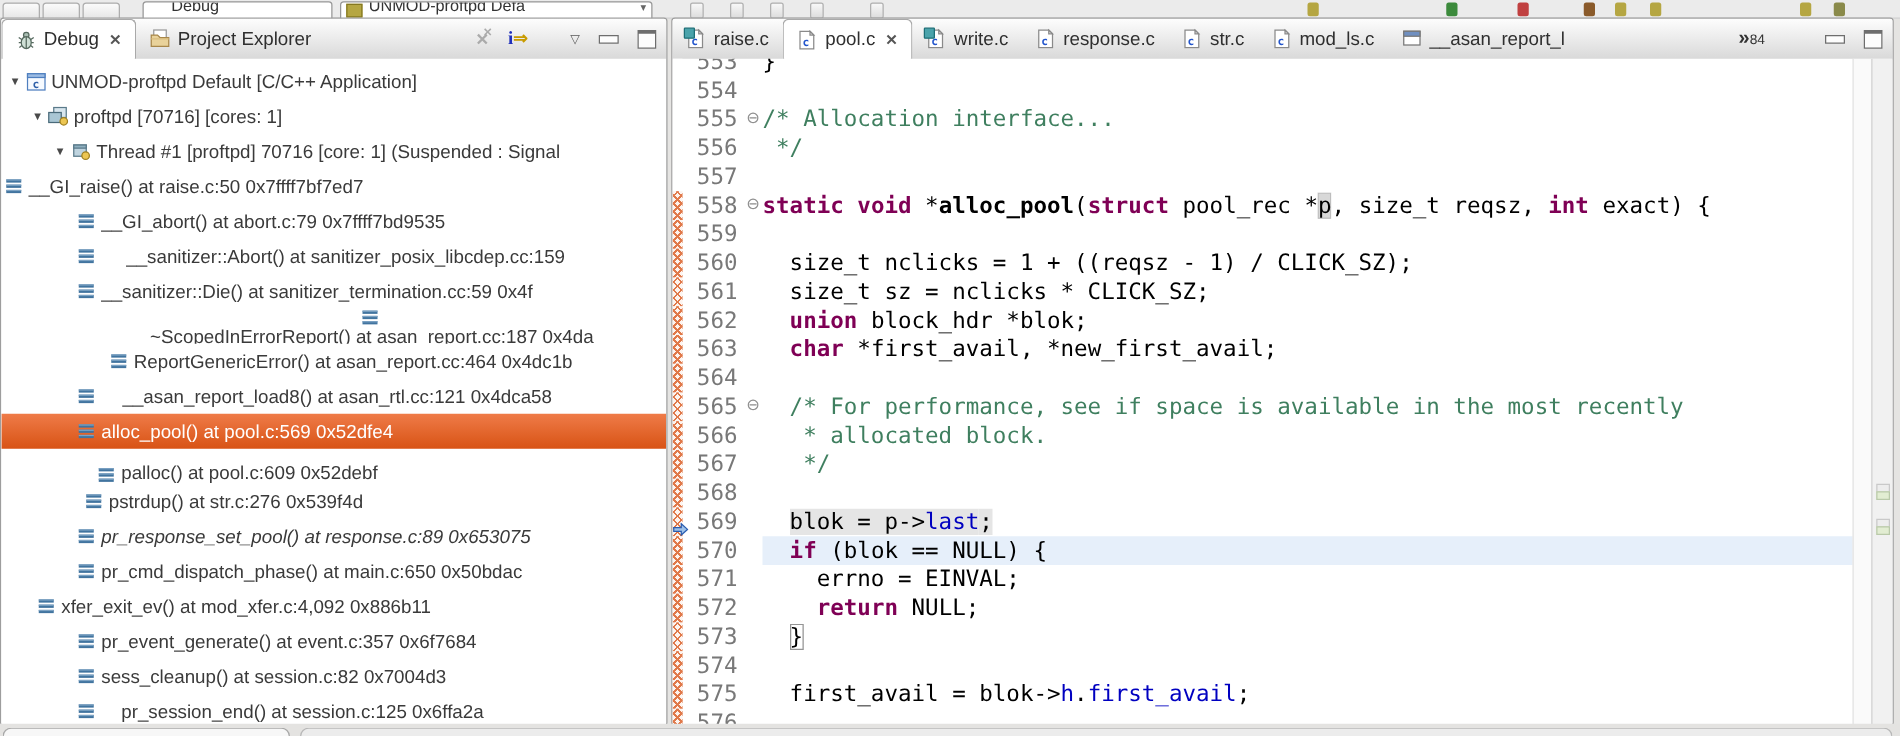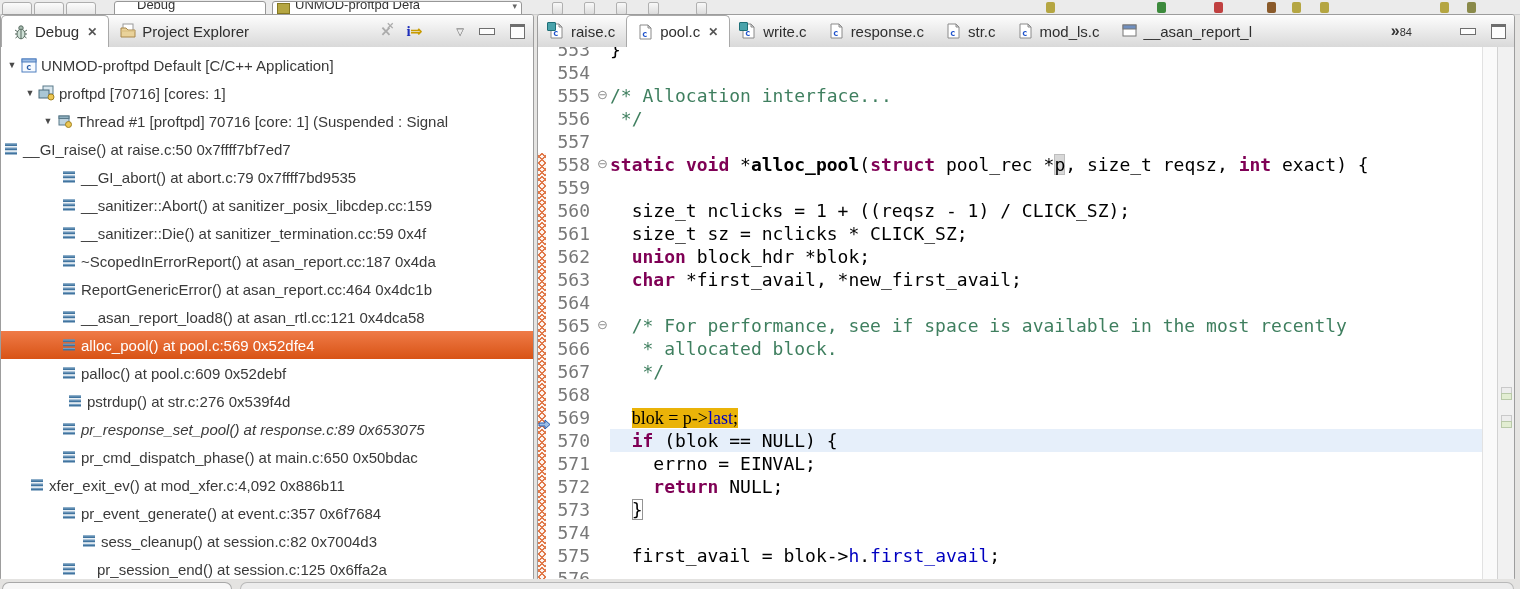--- a/index.html
+++ b/index.html
@@ -43,21 +43,21 @@
   .hcell.on{background:repeating-linear-gradient(45deg,#e0794a 0 1.5px,transparent 1.5px 4.5px),repeating-linear-gradient(-45deg,#e0794a 0 1.5px,transparent 1.5px 4.5px),#fdf4ef;}
   .lnum{width:44px;flex:none;text-align:right;padding-right:5px;color:#787878;}
   .fcell{width:15px;flex:none;color:#8f8f8f;font-size:13px;line-height:22px;text-align:center;font-family:"DejaVu Sans",sans-serif;}
   .ccell{flex:1;color:#000;}
   .ccell.cursor{background:#e6effa;}
   .sg-k{color:#7f0055;font-weight:bold;}
   .sg-c{color:#3f7f5f;}
   .sg-f{color:#0000c0;}
   .sg-fn{font-weight:bold;}
   .sg-occ{background:#d8d8d8;box-shadow:0 0 0 1px #bdbdbd inset;}
-  .sg-ip{background:#eab308;font-family:Liberation Serif, serif;}
+  .sg-ip{background:#e5e5e5;}
   .sg-bm{box-shadow:0 0 0 1px #949494 inset;}
   .ip-arrow{position:absolute;left:0;top:6px;width:13px;height:11px;}
   #vscroll{position:absolute;right:16px;top:0;width:15px;bottom:0;background:#fafafa;border-left:1px solid #e2e2e2;}
   #oruler{position:absolute;right:0;top:0;width:16px;bottom:0;background:#f1f1f1;border-left:1px solid #d2d2d2;}
   .omark{position:absolute;left:3px;width:9px;height:5px;border:1px solid #b9c9a9;background:#e2edd2;}
   .omark.gray{border-color:#c9c9c9;background:#ededed;}
   
   .tico{position:relative;display:inline-flex;width:16px;height:16px;flex:none;}
   .tico .ovl{position:absolute;left:-2px;top:-1px;width:7px;height:7px;background:#4aa3ab;border:1px solid #1d6f77;border-radius:1px;}
   .chev{display:flex;align-items:baseline;color:#333;}
@@ -194,177 +194,177 @@
             <rect x="1" y="1.5" width="12" height="2.6" fill="#41749f"></rect>
             <rect x="1" y="5.7" width="12" height="2.6" fill="#41749f"></rect>
             <rect x="1" y="9.9" width="12" height="2.6" fill="#41749f"></rect>
             <rect x="1" y="1.5" width="12" height="1" fill="#7da3c4"></rect>
             <rect x="1" y="5.7" width="12" height="1" fill="#7da3c4"></rect>
             <rect x="1" y="9.9" width="12" height="1" fill="#7da3c4"></rect>
           </svg>
         </span>
         <span class="tlabel">__GI_abort() at abort.c:79 0x7ffff7bd9535</span>
       </div>
+      <div class="trow" style="padding-left: 58px; gap: 20px;">
+        <span class="ticon">
+          <svg width="14" height="14" viewBox="0 0 14 14">
+            <rect x="1" y="1.5" width="12" height="2.6" fill="#41749f"></rect>
+            <rect x="1" y="5.7" width="12" height="2.6" fill="#41749f"></rect>
+            <rect x="1" y="9.9" width="12" height="2.6" fill="#41749f"></rect>
+            <rect x="1" y="1.5" width="12" height="1" fill="#7da3c4"></rect>
+            <rect x="1" y="5.7" width="12" height="1" fill="#7da3c4"></rect>
+            <rect x="1" y="9.9" width="12" height="1" fill="#7da3c4"></rect>
+          </svg>
+        </span>
+        <span class="tlabel">__sanitizer::Abort() at sanitizer_posix_libcdep.cc:159</span>
+      </div>
       <div class="trow" style="padding-left: 58px;">
         <span class="ticon">
           <svg width="14" height="14" viewBox="0 0 14 14">
             <rect x="1" y="1.5" width="12" height="2.6" fill="#41749f"></rect>
             <rect x="1" y="5.7" width="12" height="2.6" fill="#41749f"></rect>
             <rect x="1" y="9.9" width="12" height="2.6" fill="#41749f"></rect>
             <rect x="1" y="1.5" width="12" height="1" fill="#7da3c4"></rect>
             <rect x="1" y="5.7" width="12" height="1" fill="#7da3c4"></rect>
             <rect x="1" y="9.9" width="12" height="1" fill="#7da3c4"></rect>
           </svg>
         </span>
-        <span class="tlabel">__sanitizer::Abort() at sanitizer_posix_libcdep.cc:159</span>
+        <span class="tlabel">__sanitizer::Die() at sanitizer_termination.cc:59 0x4f</span>
+      </div>
+      <div class="trow" style="padding-left: 58px; flex-direction: column;">
+        <span class="ticon">
+          <svg width="14" height="14" viewBox="0 0 14 14">
+            <rect x="1" y="1.5" width="12" height="2.6" fill="#41749f"></rect>
+            <rect x="1" y="5.7" width="12" height="2.6" fill="#41749f"></rect>
+            <rect x="1" y="9.9" width="12" height="2.6" fill="#41749f"></rect>
+            <rect x="1" y="1.5" width="12" height="1" fill="#7da3c4"></rect>
+            <rect x="1" y="5.7" width="12" height="1" fill="#7da3c4"></rect>
+            <rect x="1" y="9.9" width="12" height="1" fill="#7da3c4"></rect>
+          </svg>
+        </span>
+        <span class="tlabel">~ScopedInErrorReport() at asan_report.cc:187 0x4da</span>
+      </div>
+      <div class="trow" style="padding-left: 84px; align-items: center;">
+        <span class="ticon">
+          <svg width="14" height="14" viewBox="0 0 14 14">
+            <rect x="1" y="1.5" width="12" height="2.6" fill="#41749f"></rect>
+            <rect x="1" y="5.7" width="12" height="2.6" fill="#41749f"></rect>
+            <rect x="1" y="9.9" width="12" height="2.6" fill="#41749f"></rect>
+            <rect x="1" y="1.5" width="12" height="1" fill="#7da3c4"></rect>
+            <rect x="1" y="5.7" width="12" height="1" fill="#7da3c4"></rect>
+            <rect x="1" y="9.9" width="12" height="1" fill="#7da3c4"></rect>
+          </svg>
+        </span>
+        <span class="tlabel">ReportGenericError() at asan_report.cc:464 0x4dc1b</span>
+      </div>
+      <div class="trow" style="padding-left: 58px; gap: 17px;">
+        <span class="ticon">
+          <svg width="14" height="14" viewBox="0 0 14 14">
+            <rect x="1" y="1.5" width="12" height="2.6" fill="#41749f"></rect>
+            <rect x="1" y="5.7" width="12" height="2.6" fill="#41749f"></rect>
+            <rect x="1" y="9.9" width="12" height="2.6" fill="#41749f"></rect>
+            <rect x="1" y="1.5" width="12" height="1" fill="#7da3c4"></rect>
+            <rect x="1" y="5.7" width="12" height="1" fill="#7da3c4"></rect>
+            <rect x="1" y="9.9" width="12" height="1" fill="#7da3c4"></rect>
+          </svg>
+        </span>
+        <span class="tlabel">__asan_report_load8() at asan_rtl.cc:121 0x4dca58</span>
+      </div>
+      <div class="trow sel" style="padding-left: 58px;">
+        <span class="ticon">
+          <svg width="14" height="14" viewBox="0 0 14 14">
+            <rect x="1" y="1.5" width="12" height="2.6" fill="#41749f"></rect>
+            <rect x="1" y="5.7" width="12" height="2.6" fill="#41749f"></rect>
+            <rect x="1" y="9.9" width="12" height="2.6" fill="#41749f"></rect>
+            <rect x="1" y="1.5" width="12" height="1" fill="#7da3c4"></rect>
+            <rect x="1" y="5.7" width="12" height="1" fill="#7da3c4"></rect>
+            <rect x="1" y="9.9" width="12" height="1" fill="#7da3c4"></rect>
+          </svg>
+        </span>
+        <span class="tlabel">alloc_pool() at pool.c:569 0x52dfe4</span>
+      </div>
+      <div class="trow" style="padding-left: 74px; align-items: flex-end;">
+        <span class="ticon">
+          <svg width="14" height="14" viewBox="0 0 14 14">
+            <rect x="1" y="1.5" width="12" height="2.6" fill="#41749f"></rect>
+            <rect x="1" y="5.7" width="12" height="2.6" fill="#41749f"></rect>
+            <rect x="1" y="9.9" width="12" height="2.6" fill="#41749f"></rect>
+            <rect x="1" y="1.5" width="12" height="1" fill="#7da3c4"></rect>
+            <rect x="1" y="5.7" width="12" height="1" fill="#7da3c4"></rect>
+            <rect x="1" y="9.9" width="12" height="1" fill="#7da3c4"></rect>
+          </svg>
+        </span>
+        <span class="tlabel">palloc() at pool.c:609 0x52debf</span>
+      </div>
+      <div class="trow" style="padding-left: 64px;">
+        <span class="ticon">
+          <svg width="14" height="14" viewBox="0 0 14 14">
+            <rect x="1" y="1.5" width="12" height="2.6" fill="#41749f"></rect>
+            <rect x="1" y="5.7" width="12" height="2.6" fill="#41749f"></rect>
+            <rect x="1" y="9.9" width="12" height="2.6" fill="#41749f"></rect>
+            <rect x="1" y="1.5" width="12" height="1" fill="#7da3c4"></rect>
+            <rect x="1" y="5.7" width="12" height="1" fill="#7da3c4"></rect>
+            <rect x="1" y="9.9" width="12" height="1" fill="#7da3c4"></rect>
+          </svg>
+        </span>
+        <span class="tlabel">pstrdup() at str.c:276 0x539f4d</span>
+      </div>
+      <div class="trow" style="padding-left: 58px; font-style: italic;">
+        <span class="ticon">
+          <svg width="14" height="14" viewBox="0 0 14 14">
+            <rect x="1" y="1.5" width="12" height="2.6" fill="#41749f"></rect>
+            <rect x="1" y="5.7" width="12" height="2.6" fill="#41749f"></rect>
+            <rect x="1" y="9.9" width="12" height="2.6" fill="#41749f"></rect>
+            <rect x="1" y="1.5" width="12" height="1" fill="#7da3c4"></rect>
+            <rect x="1" y="5.7" width="12" height="1" fill="#7da3c4"></rect>
+            <rect x="1" y="9.9" width="12" height="1" fill="#7da3c4"></rect>
+          </svg>
+        </span>
+        <span class="tlabel">pr_response_set_pool() at response.c:89 0x653075</span>
       </div>
       <div class="trow" style="padding-left: 58px;">
         <span class="ticon">
           <svg width="14" height="14" viewBox="0 0 14 14">
             <rect x="1" y="1.5" width="12" height="2.6" fill="#41749f"></rect>
             <rect x="1" y="5.7" width="12" height="2.6" fill="#41749f"></rect>
             <rect x="1" y="9.9" width="12" height="2.6" fill="#41749f"></rect>
             <rect x="1" y="1.5" width="12" height="1" fill="#7da3c4"></rect>
             <rect x="1" y="5.7" width="12" height="1" fill="#7da3c4"></rect>
             <rect x="1" y="9.9" width="12" height="1" fill="#7da3c4"></rect>
           </svg>
         </span>
-        <span class="tlabel">__sanitizer::Die() at sanitizer_termination.cc:59 0x4f</span>
+        <span class="tlabel">pr_cmd_dispatch_phase() at main.c:650 0x50bdac</span>
+      </div>
+      <div class="trow" style="padding-left: 26px;">
+        <span class="ticon">
+          <svg width="14" height="14" viewBox="0 0 14 14">
+            <rect x="1" y="1.5" width="12" height="2.6" fill="#41749f"></rect>
+            <rect x="1" y="5.7" width="12" height="2.6" fill="#41749f"></rect>
+            <rect x="1" y="9.9" width="12" height="2.6" fill="#41749f"></rect>
+            <rect x="1" y="1.5" width="12" height="1" fill="#7da3c4"></rect>
+            <rect x="1" y="5.7" width="12" height="1" fill="#7da3c4"></rect>
+            <rect x="1" y="9.9" width="12" height="1" fill="#7da3c4"></rect>
+          </svg>
+        </span>
+        <span class="tlabel">xfer_exit_ev() at mod_xfer.c:4,092 0x886b11</span>
       </div>
       <div class="trow" style="padding-left: 58px;">
         <span class="ticon">
           <svg width="14" height="14" viewBox="0 0 14 14">
             <rect x="1" y="1.5" width="12" height="2.6" fill="#41749f"></rect>
             <rect x="1" y="5.7" width="12" height="2.6" fill="#41749f"></rect>
             <rect x="1" y="9.9" width="12" height="2.6" fill="#41749f"></rect>
             <rect x="1" y="1.5" width="12" height="1" fill="#7da3c4"></rect>
             <rect x="1" y="5.7" width="12" height="1" fill="#7da3c4"></rect>
             <rect x="1" y="9.9" width="12" height="1" fill="#7da3c4"></rect>
           </svg>
         </span>
-        <span class="tlabel">~ScopedInErrorReport() at asan_report.cc:187 0x4da</span>
-      </div>
-      <div class="trow" style="padding-left: 58px; align-items: center;">
-        <span class="ticon">
-          <svg width="14" height="14" viewBox="0 0 14 14">
-            <rect x="1" y="1.5" width="12" height="2.6" fill="#41749f"></rect>
-            <rect x="1" y="5.7" width="12" height="2.6" fill="#41749f"></rect>
-            <rect x="1" y="9.9" width="12" height="2.6" fill="#41749f"></rect>
-            <rect x="1" y="1.5" width="12" height="1" fill="#7da3c4"></rect>
-            <rect x="1" y="5.7" width="12" height="1" fill="#7da3c4"></rect>
-            <rect x="1" y="9.9" width="12" height="1" fill="#7da3c4"></rect>
-          </svg>
-        </span>
-        <span class="tlabel">ReportGenericError() at asan_report.cc:464 0x4dc1b</span>
+        <span class="tlabel">pr_event_generate() at event.c:357 0x6f7684</span>
       </div>
       <div class="trow" style="padding-left: 58px;">
-        <span class="ticon">
-          <svg width="14" height="14" viewBox="0 0 14 14">
-            <rect x="1" y="1.5" width="12" height="2.6" fill="#41749f"></rect>
-            <rect x="1" y="5.7" width="12" height="2.6" fill="#41749f"></rect>
-            <rect x="1" y="9.9" width="12" height="2.6" fill="#41749f"></rect>
-            <rect x="1" y="1.5" width="12" height="1" fill="#7da3c4"></rect>
-            <rect x="1" y="5.7" width="12" height="1" fill="#7da3c4"></rect>
-            <rect x="1" y="9.9" width="12" height="1" fill="#7da3c4"></rect>
-          </svg>
-        </span>
-        <span class="tlabel">__asan_report_load8() at asan_rtl.cc:121 0x4dca58</span>
-      </div>
-      <div class="trow sel" style="padding-left: 58px;">
-        <span class="ticon">
-          <svg width="14" height="14" viewBox="0 0 14 14">
-            <rect x="1" y="1.5" width="12" height="2.6" fill="#41749f"></rect>
-            <rect x="1" y="5.7" width="12" height="2.6" fill="#41749f"></rect>
-            <rect x="1" y="9.9" width="12" height="2.6" fill="#41749f"></rect>
-            <rect x="1" y="1.5" width="12" height="1" fill="#7da3c4"></rect>
-            <rect x="1" y="5.7" width="12" height="1" fill="#7da3c4"></rect>
-            <rect x="1" y="9.9" width="12" height="1" fill="#7da3c4"></rect>
-          </svg>
-        </span>
-        <span class="tlabel">alloc_pool() at pool.c:569 0x52dfe4</span>
-      </div>
-      <div class="trow" style="padding-left: 58px;">
-        <span class="ticon">
-          <svg width="14" height="14" viewBox="0 0 14 14">
-            <rect x="1" y="1.5" width="12" height="2.6" fill="#41749f"></rect>
-            <rect x="1" y="5.7" width="12" height="2.6" fill="#41749f"></rect>
-            <rect x="1" y="9.9" width="12" height="2.6" fill="#41749f"></rect>
-            <rect x="1" y="1.5" width="12" height="1" fill="#7da3c4"></rect>
-            <rect x="1" y="5.7" width="12" height="1" fill="#7da3c4"></rect>
-            <rect x="1" y="9.9" width="12" height="1" fill="#7da3c4"></rect>
-          </svg>
-        </span>
-        <span class="tlabel">palloc() at pool.c:609 0x52debf</span>
-      </div>
-      <div class="trow" style="padding-left: 64px;">
-        <span class="ticon">
-          <svg width="14" height="14" viewBox="0 0 14 14">
-            <rect x="1" y="1.5" width="12" height="2.6" fill="#41749f"></rect>
-            <rect x="1" y="5.7" width="12" height="2.6" fill="#41749f"></rect>
-            <rect x="1" y="9.9" width="12" height="2.6" fill="#41749f"></rect>
-            <rect x="1" y="1.5" width="12" height="1" fill="#7da3c4"></rect>
-            <rect x="1" y="5.7" width="12" height="1" fill="#7da3c4"></rect>
-            <rect x="1" y="9.9" width="12" height="1" fill="#7da3c4"></rect>
-          </svg>
-        </span>
-        <span class="tlabel">pstrdup() at str.c:276 0x539f4d</span>
-      </div>
-      <div class="trow" style="padding-left: 58px; font-style: italic;">
-        <span class="ticon">
-          <svg width="14" height="14" viewBox="0 0 14 14">
-            <rect x="1" y="1.5" width="12" height="2.6" fill="#41749f"></rect>
-            <rect x="1" y="5.7" width="12" height="2.6" fill="#41749f"></rect>
-            <rect x="1" y="9.9" width="12" height="2.6" fill="#41749f"></rect>
-            <rect x="1" y="1.5" width="12" height="1" fill="#7da3c4"></rect>
-            <rect x="1" y="5.7" width="12" height="1" fill="#7da3c4"></rect>
-            <rect x="1" y="9.9" width="12" height="1" fill="#7da3c4"></rect>
-          </svg>
-        </span>
-        <span class="tlabel">pr_response_set_pool() at response.c:89 0x653075</span>
-      </div>
-      <div class="trow" style="padding-left: 58px;">
-        <span class="ticon">
-          <svg width="14" height="14" viewBox="0 0 14 14">
-            <rect x="1" y="1.5" width="12" height="2.6" fill="#41749f"></rect>
-            <rect x="1" y="5.7" width="12" height="2.6" fill="#41749f"></rect>
-            <rect x="1" y="9.9" width="12" height="2.6" fill="#41749f"></rect>
-            <rect x="1" y="1.5" width="12" height="1" fill="#7da3c4"></rect>
-            <rect x="1" y="5.7" width="12" height="1" fill="#7da3c4"></rect>
-            <rect x="1" y="9.9" width="12" height="1" fill="#7da3c4"></rect>
-          </svg>
-        </span>
-        <span class="tlabel">pr_cmd_dispatch_phase() at main.c:650 0x50bdac</span>
-      </div>
-      <div class="trow" style="padding-left: 26px;">
-        <span class="ticon">
-          <svg width="14" height="14" viewBox="0 0 14 14">
-            <rect x="1" y="1.5" width="12" height="2.6" fill="#41749f"></rect>
-            <rect x="1" y="5.7" width="12" height="2.6" fill="#41749f"></rect>
-            <rect x="1" y="9.9" width="12" height="2.6" fill="#41749f"></rect>
-            <rect x="1" y="1.5" width="12" height="1" fill="#7da3c4"></rect>
-            <rect x="1" y="5.7" width="12" height="1" fill="#7da3c4"></rect>
-            <rect x="1" y="9.9" width="12" height="1" fill="#7da3c4"></rect>
-          </svg>
-        </span>
-        <span class="tlabel">xfer_exit_ev() at mod_xfer.c:4,092 0x886b11</span>
-      </div>
-      <div class="trow" style="padding-left: 58px;">
-        <span class="ticon">
-          <svg width="14" height="14" viewBox="0 0 14 14">
-            <rect x="1" y="1.5" width="12" height="2.6" fill="#41749f"></rect>
-            <rect x="1" y="5.7" width="12" height="2.6" fill="#41749f"></rect>
-            <rect x="1" y="9.9" width="12" height="2.6" fill="#41749f"></rect>
-            <rect x="1" y="1.5" width="12" height="1" fill="#7da3c4"></rect>
-            <rect x="1" y="5.7" width="12" height="1" fill="#7da3c4"></rect>
-            <rect x="1" y="9.9" width="12" height="1" fill="#7da3c4"></rect>
-          </svg>
-        </span>
-        <span class="tlabel">pr_event_generate() at event.c:357 0x6f7684</span>
-      </div>
-      <div class="trow" style="padding-left: 78px;">
         <span class="ticon">
           <svg width="14" height="14" viewBox="0 0 14 14">
             <rect x="1" y="1.5" width="12" height="2.6" fill="#41749f"></rect>
             <rect x="1" y="5.7" width="12" height="2.6" fill="#41749f"></rect>
             <rect x="1" y="9.9" width="12" height="2.6" fill="#41749f"></rect>
             <rect x="1" y="1.5" width="12" height="1" fill="#7da3c4"></rect>
             <rect x="1" y="5.7" width="12" height="1" fill="#7da3c4"></rect>
             <rect x="1" y="9.9" width="12" height="1" fill="#7da3c4"></rect>
           </svg>
         </span>

